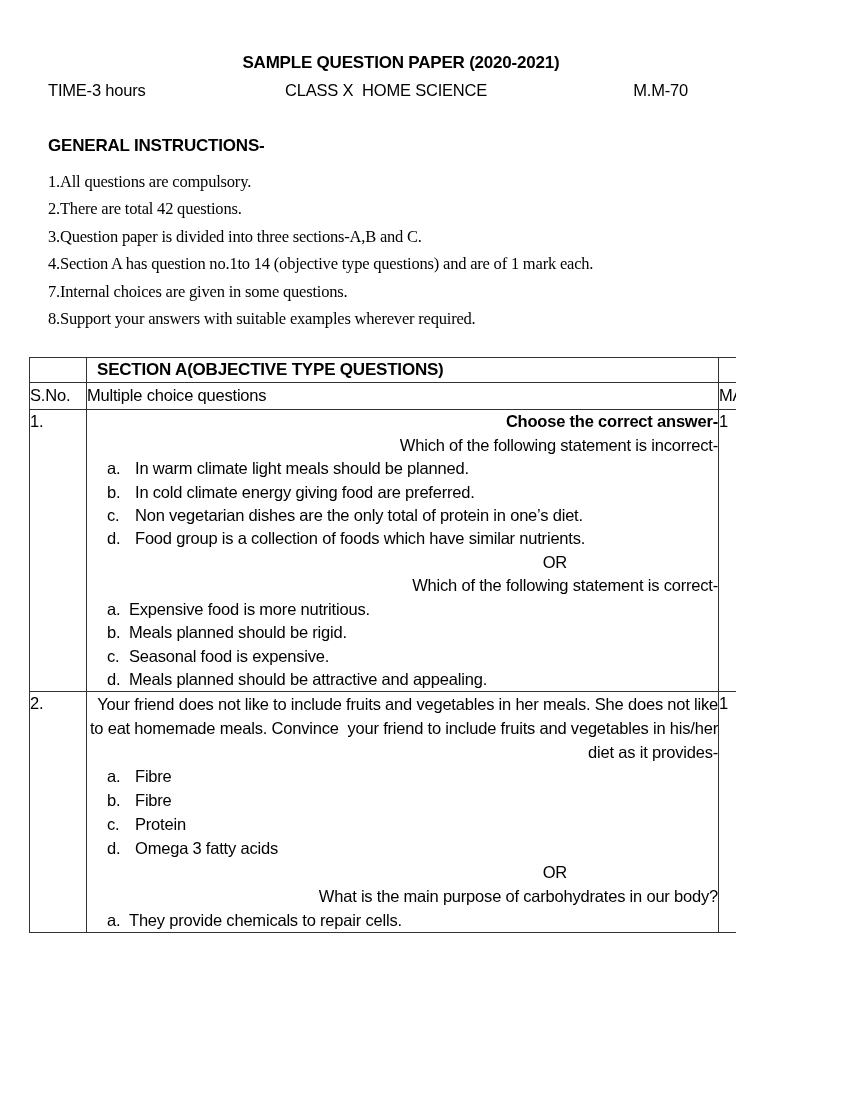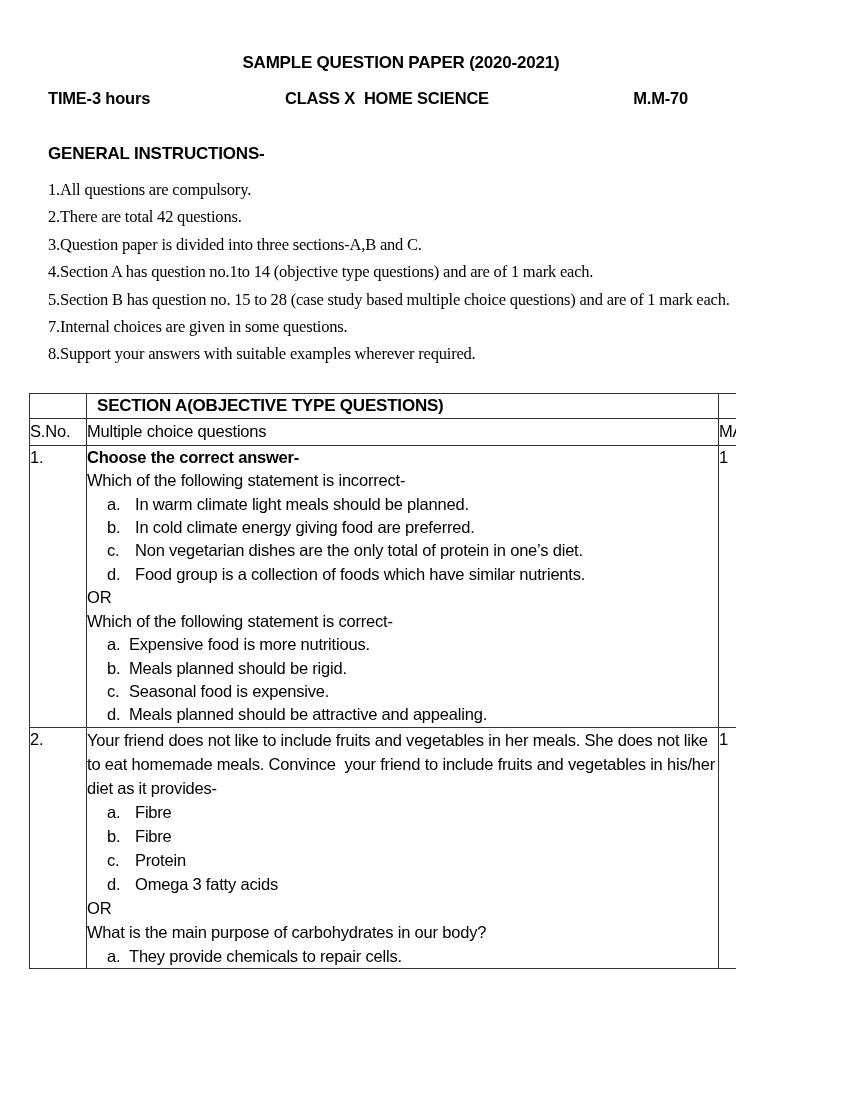--- a/index.html
+++ b/index.html
@@ -18,22 +18,22 @@
     box-sizing:border-box;
     width:850px;
     text-align:center;
     font-weight:bold;
     font-size:17px;
     line-height:22px;
   }
   .header-line2{
     position:relative;
     height:20px;
-    margin-top:15px;
-    font-weight:bold;
+    margin-top:7px;
+    font-weight:normal;
     font-size:16.5px;
   }
   .h-left{position:absolute;left:48px;top:0;}
   .h-center{position:absolute;left:285px;top:0;white-space:pre;}
   .h-right{position:absolute;right:48px;top:0;}
   .instructions-heading{
     margin:34px 0 0 48px;
     font-weight:bold;
     font-size:17px;
     line-height:22px;
@@ -66,27 +66,27 @@
   .row-head td{height:26px;line-height:24px;}
   .sno-cell{padding:2px 3px 0 5px;line-height:23.4px;}
   .sno-top-pad{padding-top:26px;}
   .marks-cell{padding:2px 2px 0 6px;line-height:23.4px;}
   .qcell{
     padding:2px 4px 2px 10px;
     line-height:23.4px;
   }
   .qcell-head{padding:0 4px 0 10px;}
   .q2 .qcell{line-height:24px;}
-  .line{white-space:pre-wrap;}
+  .line{white-space:pre-wrap;text-align:right;}
   .bold{font-weight:bold;}
   .opt{display:flex;padding-left:20px;}
   .olet{width:28px;flex:none;}
   .opt-tight .olet{width:22px;}
   .opt-text{white-space:pre-wrap;}
-  .orline{width:480px;text-align:left;}
+  .orline{width:480px;text-align:right;}
 </style>
 </head>
 <body>
 
 <div class="page">
 
   <div class="doc-title">SAMPLE QUESTION PAPER (2020-2021)</div>
 
   <div class="header-line2">
     <span class="h-left">TIME-3 hours</span>
@@ -94,21 +94,20 @@
     <span class="h-right">M.M-70</span>
   </div>
 
   <div class="instructions-heading">GENERAL INSTRUCTIONS-</div>
 
   <div class="instructions">
     <div class="ins-item">1.All questions are compulsory.</div>
     <div class="ins-item">2.There are total 42 questions.</div>
     <div class="ins-item">3.Question paper is divided into three sections-A,B and C.</div>
     <div class="ins-item">4.Section A has question no.1to 14 (objective type questions) and are of 1 mark each.</div>
-    <div class="ins-item">5.Section B has question no. 15 to 28 (case study based multiple choice questions) and are of 1 mark each.</div>
     <div class="ins-item">7.Internal choices are given in some questions.</div>
     <div class="ins-item">8.Support your answers with suitable examples wherever required.</div>
   </div>
 
   <table class="qtable">
     <colgroup>
       <col style="width:57px">
       <col style="width:632px">
       <col style="width:76px">
     </colgroup>

